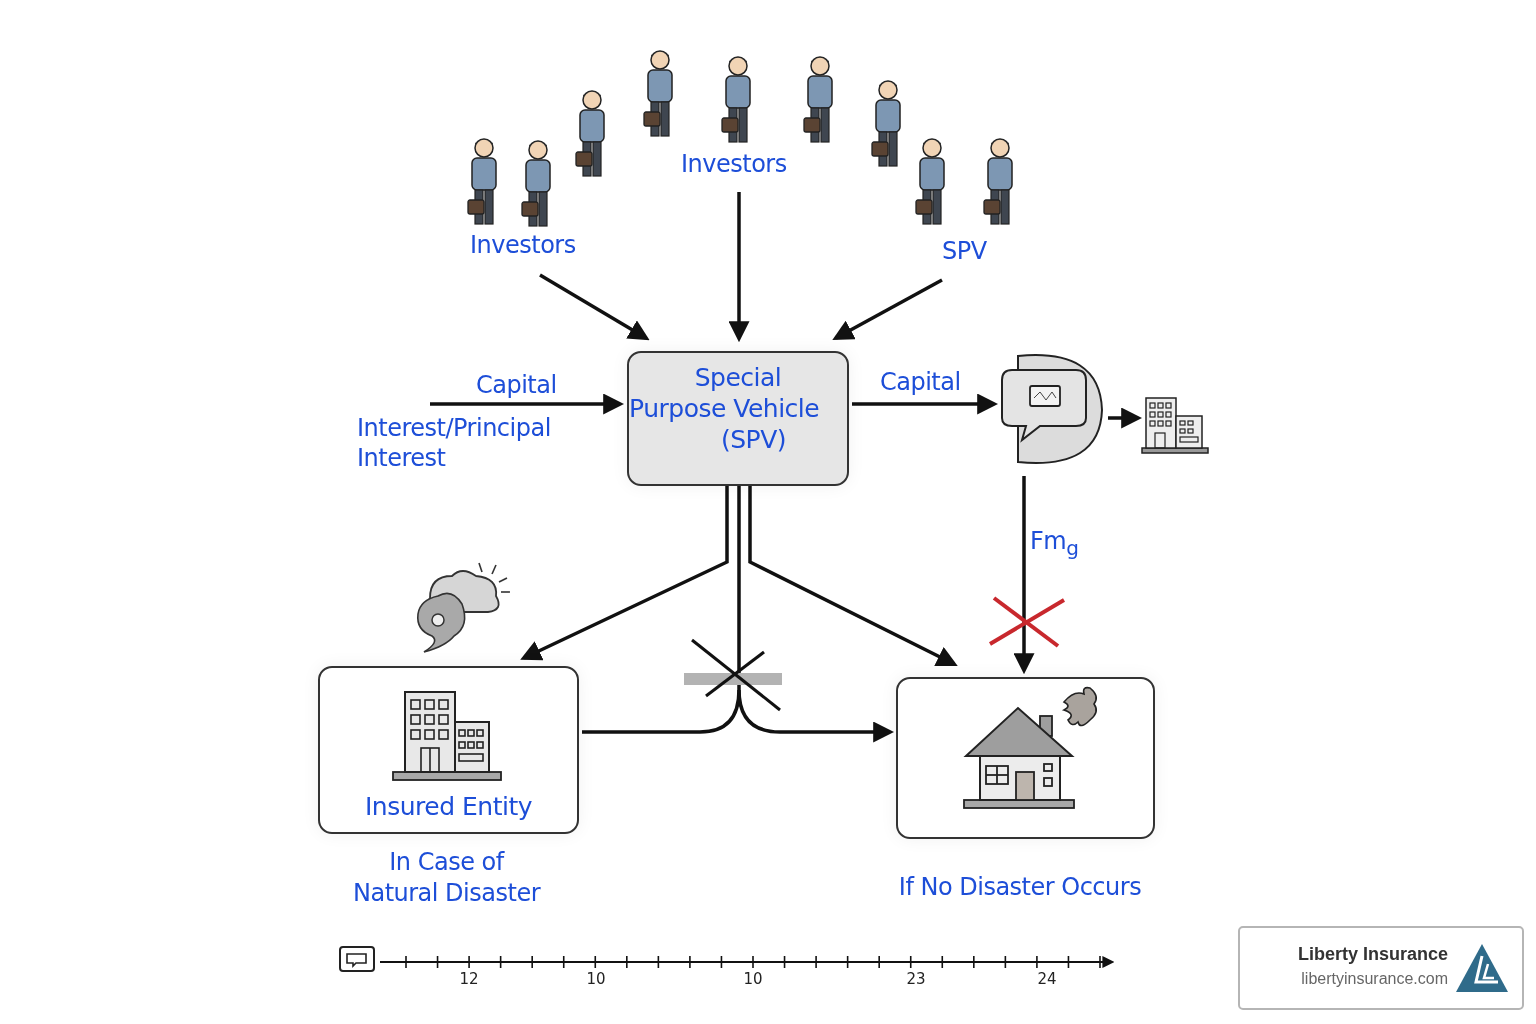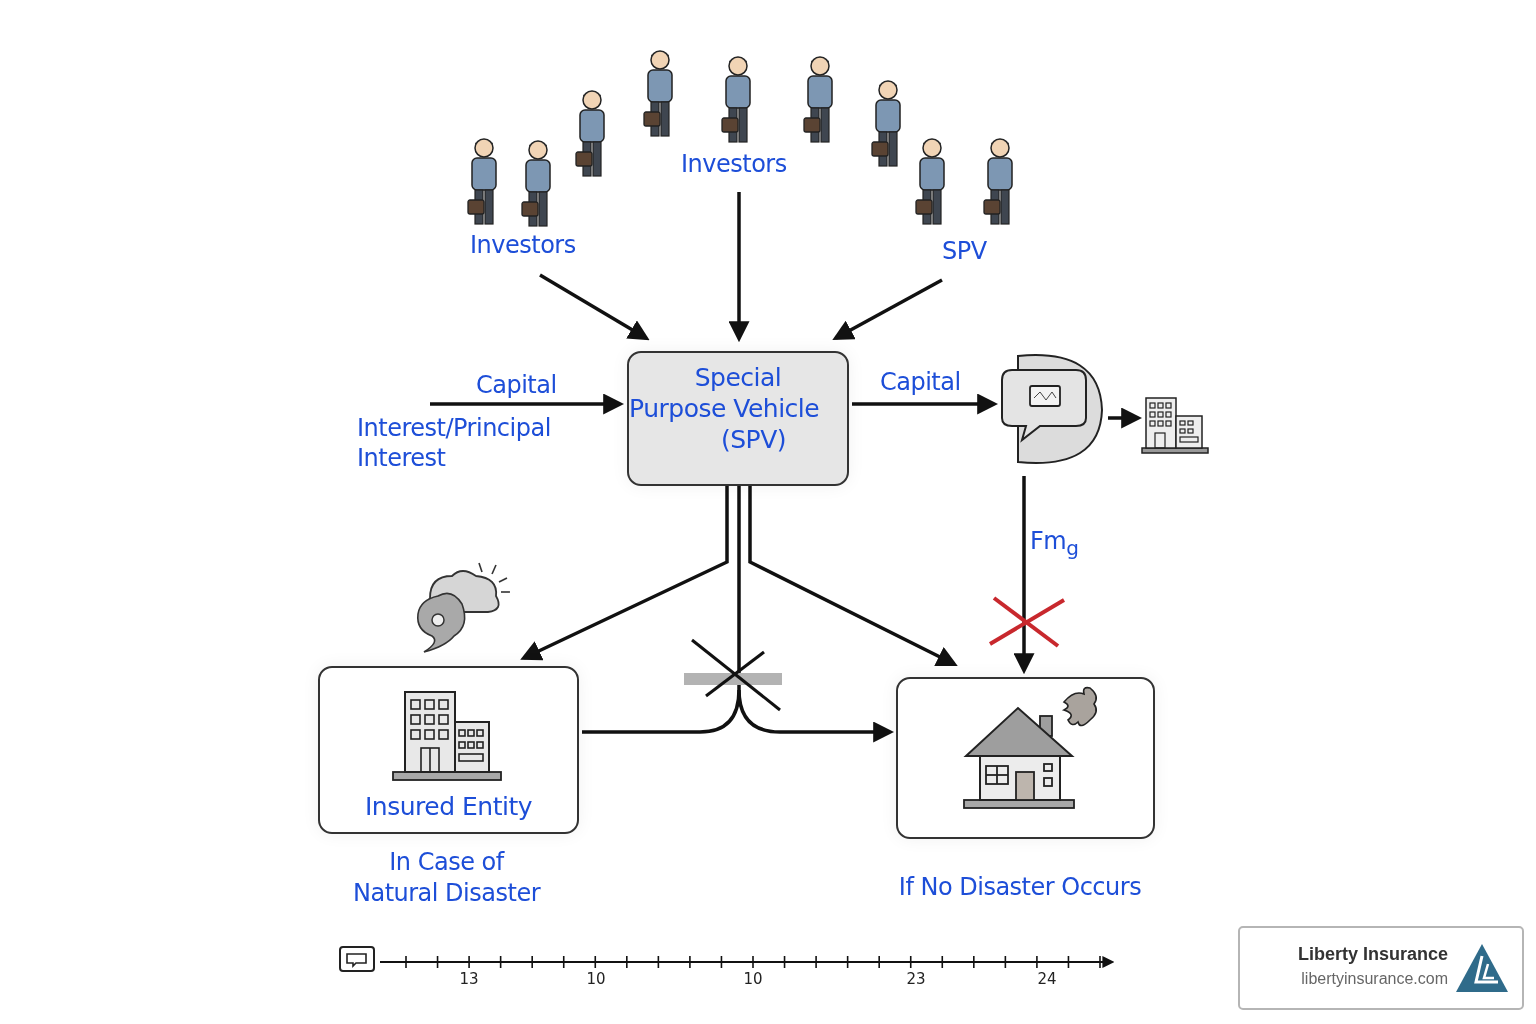--- a/index.html
+++ b/index.html
@@ -210,21 +210,21 @@
 <div class="lbl" style="left:357px; top:414px;">Interest/Principal</div>
 <div class="lbl" style="left:357px; top:444px;">Interest</div>
 
 <div class="lbl" style="left:880px; top:368px;">Capital</div>
 <div class="lbl" style="left:1030px; top:527px;"><span>Fm</span><sub style="font-size:20px;">g</sub></div>
 
 <div class="lbl center" style="left:318px; width:257px; top:848px;">In Case of</div>
 <div class="lbl center" style="left:318px; width:257px; top:879px;">Natural Disaster</div>
 <div class="lbl center" style="left:880px; width:280px; top:873px;">If No Disaster Occurs</div>
 
-<div class="tick-lbl" style="left:469px; top:970px;">13</div>
+<div class="tick-lbl" style="left:469px; top:970px;">12</div>
 <div class="tick-lbl" style="left:596px; top:970px;">10</div>
 <div class="tick-lbl" style="left:753px; top:970px;">10</div>
 <div class="tick-lbl" style="left:916px; top:970px;">23</div>
 <div class="tick-lbl" style="left:1047px; top:970px;">24</div>
 
 <div class="logo-card">
   <div class="logo-title">Liberty Insurance</div>
   <div class="logo-url">libertyinsurance.com</div>
   <svg class="abs" style="left:214px; top:14px;" width="56" height="52" viewBox="0 0 56 52">
     <path id="logo-tri" d="M28,2 L54,50 L2,50 Z" fill="#2f6b8a"></path>

